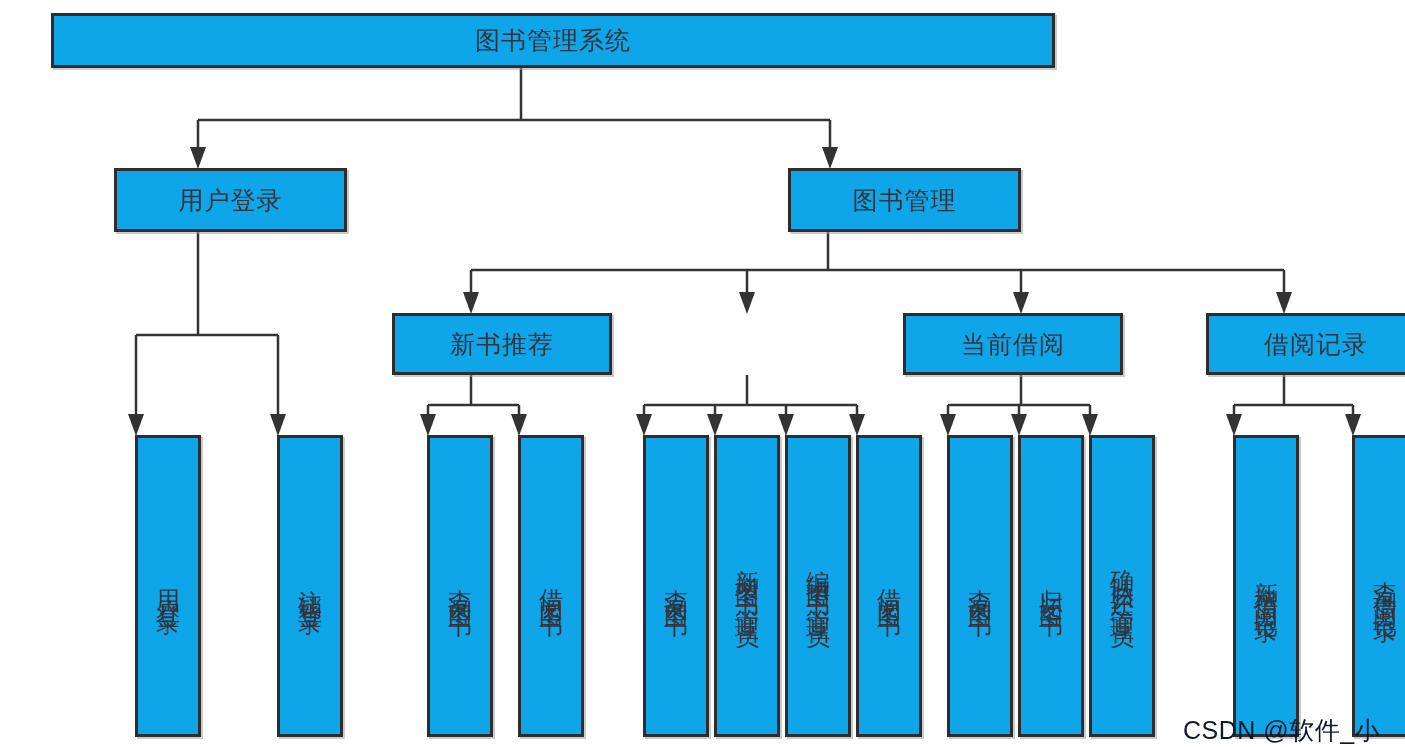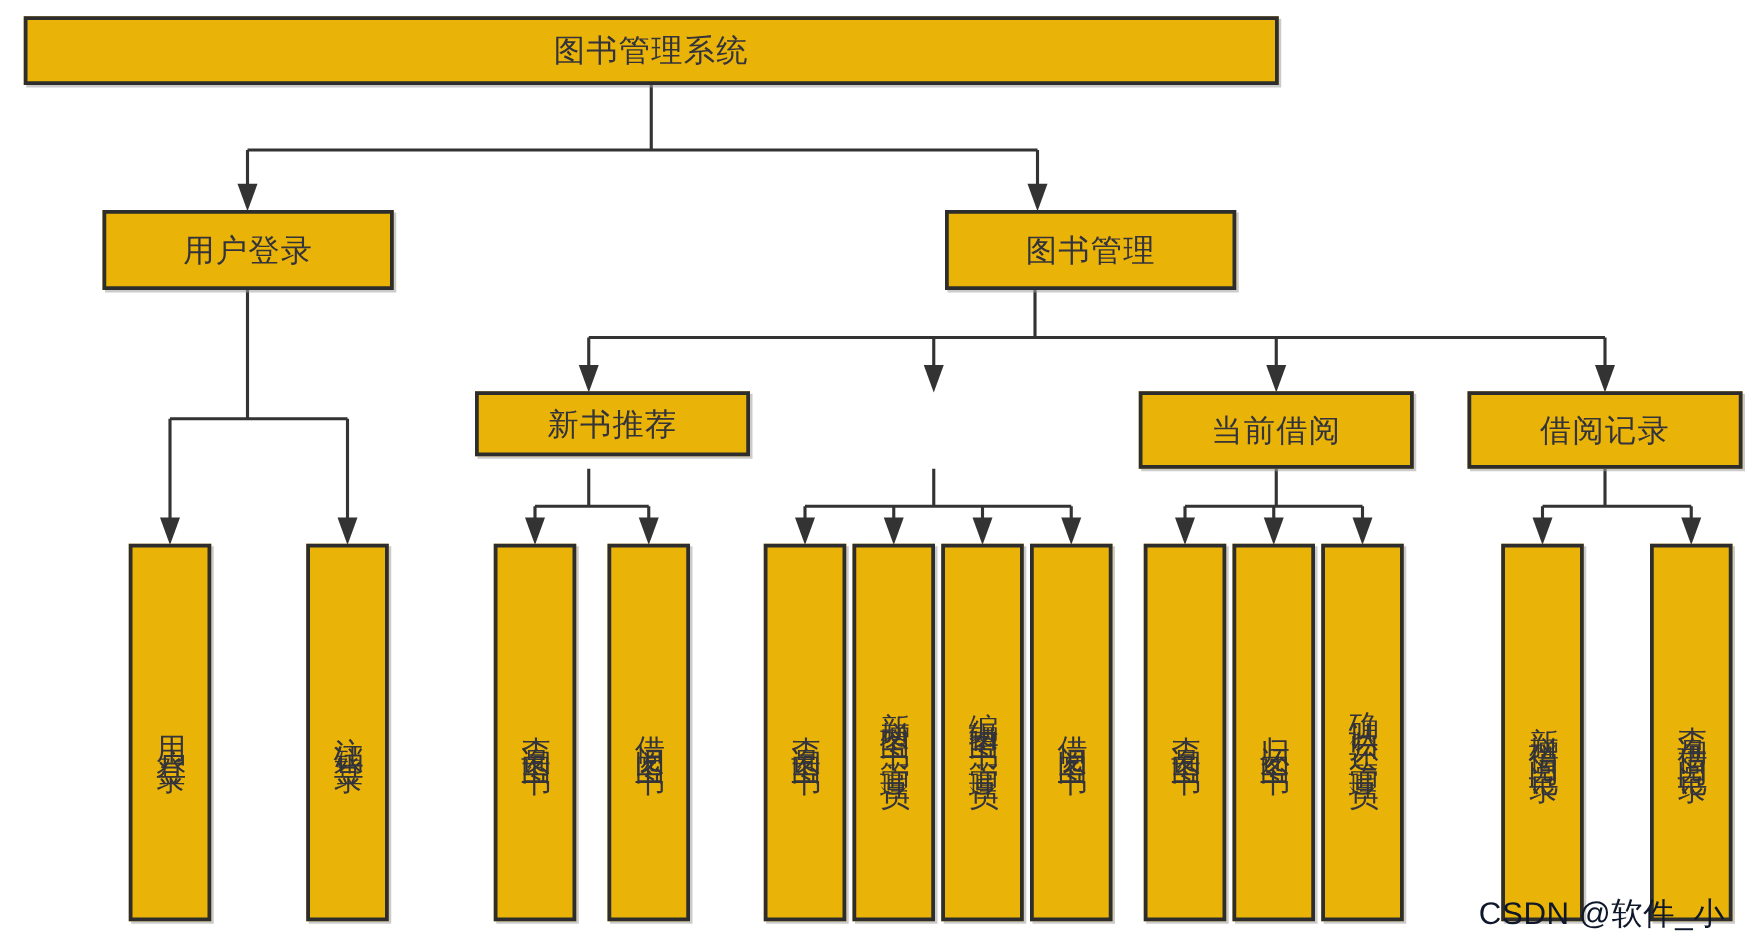--- a/index.html
+++ b/index.html
@@ -6,25 +6,26 @@
   body{
     width:1405px;height:747px;position:relative;overflow:hidden;
     background:#ffffff;
     font-family:"Liberation Sans","DejaVu Sans",sans-serif;
     color:#2f2f36;
   }
   .stage{position:absolute;inset:0;}
   svg.connectors{position:absolute;left:0;top:0;}
   .node{
     position:absolute;box-sizing:border-box;
-    background:#eab308;border:3px solid #2d2d2d;
+    background:#0ea5e9;border:3px solid #2d2d2d;
     box-shadow:2px 2px 0 rgba(160,160,160,0.55);
     display:flex;align-items:center;justify-content:center;
     font-size:25px;letter-spacing:1px;color:#33333c;
     white-space:nowrap;
+    margin-left:32px;
   }
   .vnode{
     writing-mode:vertical-rl;text-orientation:mixed;
     font-size:24px;letter-spacing:8px;line-height:1;
     white-space:normal;
   }
   .watermark{
     position:absolute;left:1183px;top:714px;
     font-size:25px;color:#0f172a;letter-spacing:0.5px;
   }
@@ -78,24 +79,24 @@
     <span>图书管理系统</span>
   </div>
 
   <div class="node" style="left:82px;top:168px;width:233px;height:64px;">
     <span>用户登录</span>
   </div>
   <div class="node" style="left:756px;top:168px;width:233px;height:64px;">
     <span>图书管理</span>
   </div>
 
-  <div class="node" style="left:380px;top:313px;width:220px;height:52px;">
+  <div class="node" style="left:360px;top:313px;width:220px;height:62px;">
     <span>新书推荐</span>
   </div>
-  <div class="node" style="left:911px;top:313px;width:220px;height:62px;">
+  <div class="node" style="left:871px;top:313px;width:220px;height:62px;">
     <span>当前借阅</span>
   </div>
   <div class="node" style="left:1174px;top:313px;width:220px;height:62px;">
     <span>借阅记录</span>
   </div>
 
   <div class="node vnode" style="left:103px;top:435px;width:66px;height:302px;">
     <span>用户登录</span>
   </div>
   <div class="node vnode" style="left:245px;top:435px;width:66px;height:302px;">

